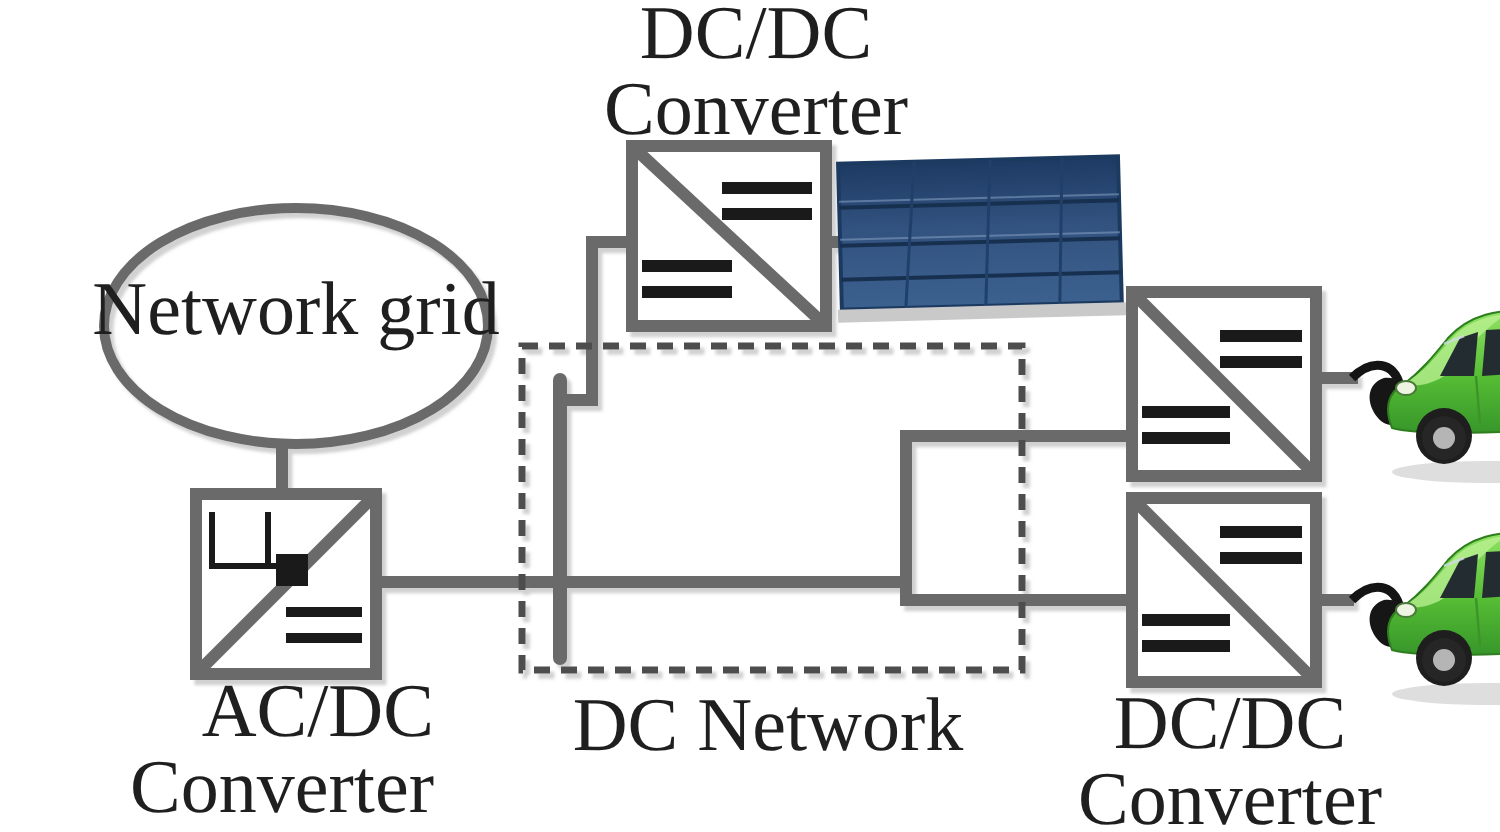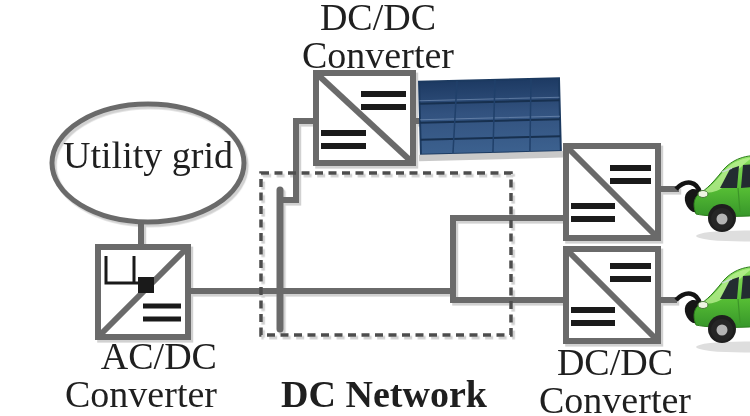--- a/index.html
+++ b/index.html
@@ -15,21 +15,21 @@
     position:absolute;
     transform:translateX(-50%);
     text-align:center;
     white-space:nowrap;
     color:var(--text-color,#1f1f1f);
     font:38px/38px "Liberation Serif",serif;
   }
   #label-pv-converter{left:330px;top:-2px;}
   #label-utility-grid{left:100px;top:136px;}
   #label-acdc-converter{left:93px;top:337px;text-align:right;}
-  #label-dc-network{left:336px;top:375px;font-weight:bold;}
+  #label-dc-network{left:336px;top:344px;}
   #label-ev-converter{left:567px;top:343px;}
 
   
   .wire{stroke:var(--line-gray,#6b6b6b);stroke-width:6;fill:none;}
   .wire-thin{stroke:var(--line-gray,#6b6b6b);stroke-width:5;fill:none;}
   .bus{stroke:var(--line-gray,#6b6b6b);stroke-width:7;fill:none;stroke-linecap:round;}
   .box{stroke:var(--line-gray,#6b6b6b);stroke-width:6;fill:#ffffff;}
   .sym{stroke:var(--symbol-black,#1a1a1a);fill:none;}
   .sym-fill{fill:var(--symbol-black,#1a1a1a);stroke:none;}
   .dashed{stroke:var(--dash-gray,#4d4d4d);stroke-width:3.5;fill:none;stroke-dasharray:8 5.5;}
@@ -133,21 +133,21 @@
 
     <use href="#ev-car" transform="translate(634,148)"></use>
     <use href="#ev-car" transform="translate(634,259)"></use>
   </svg>
 
   <div class="lbl" id="label-pv-converter">
     <div>DC/DC</div>
     <div>Converter</div>
   </div>
 
-  <div class="lbl" id="label-utility-grid">Utility grid</div>
+  <div class="lbl" id="label-utility-grid">Network grid</div>
 
   <div class="lbl" id="label-acdc-converter">
     <div>AC/DC</div>
     <div>Converter</div>
   </div>
 
   <div class="lbl" id="label-dc-network">DC Network</div>
 
   <div class="lbl" id="label-ev-converter">
     <div>DC/DC</div>

